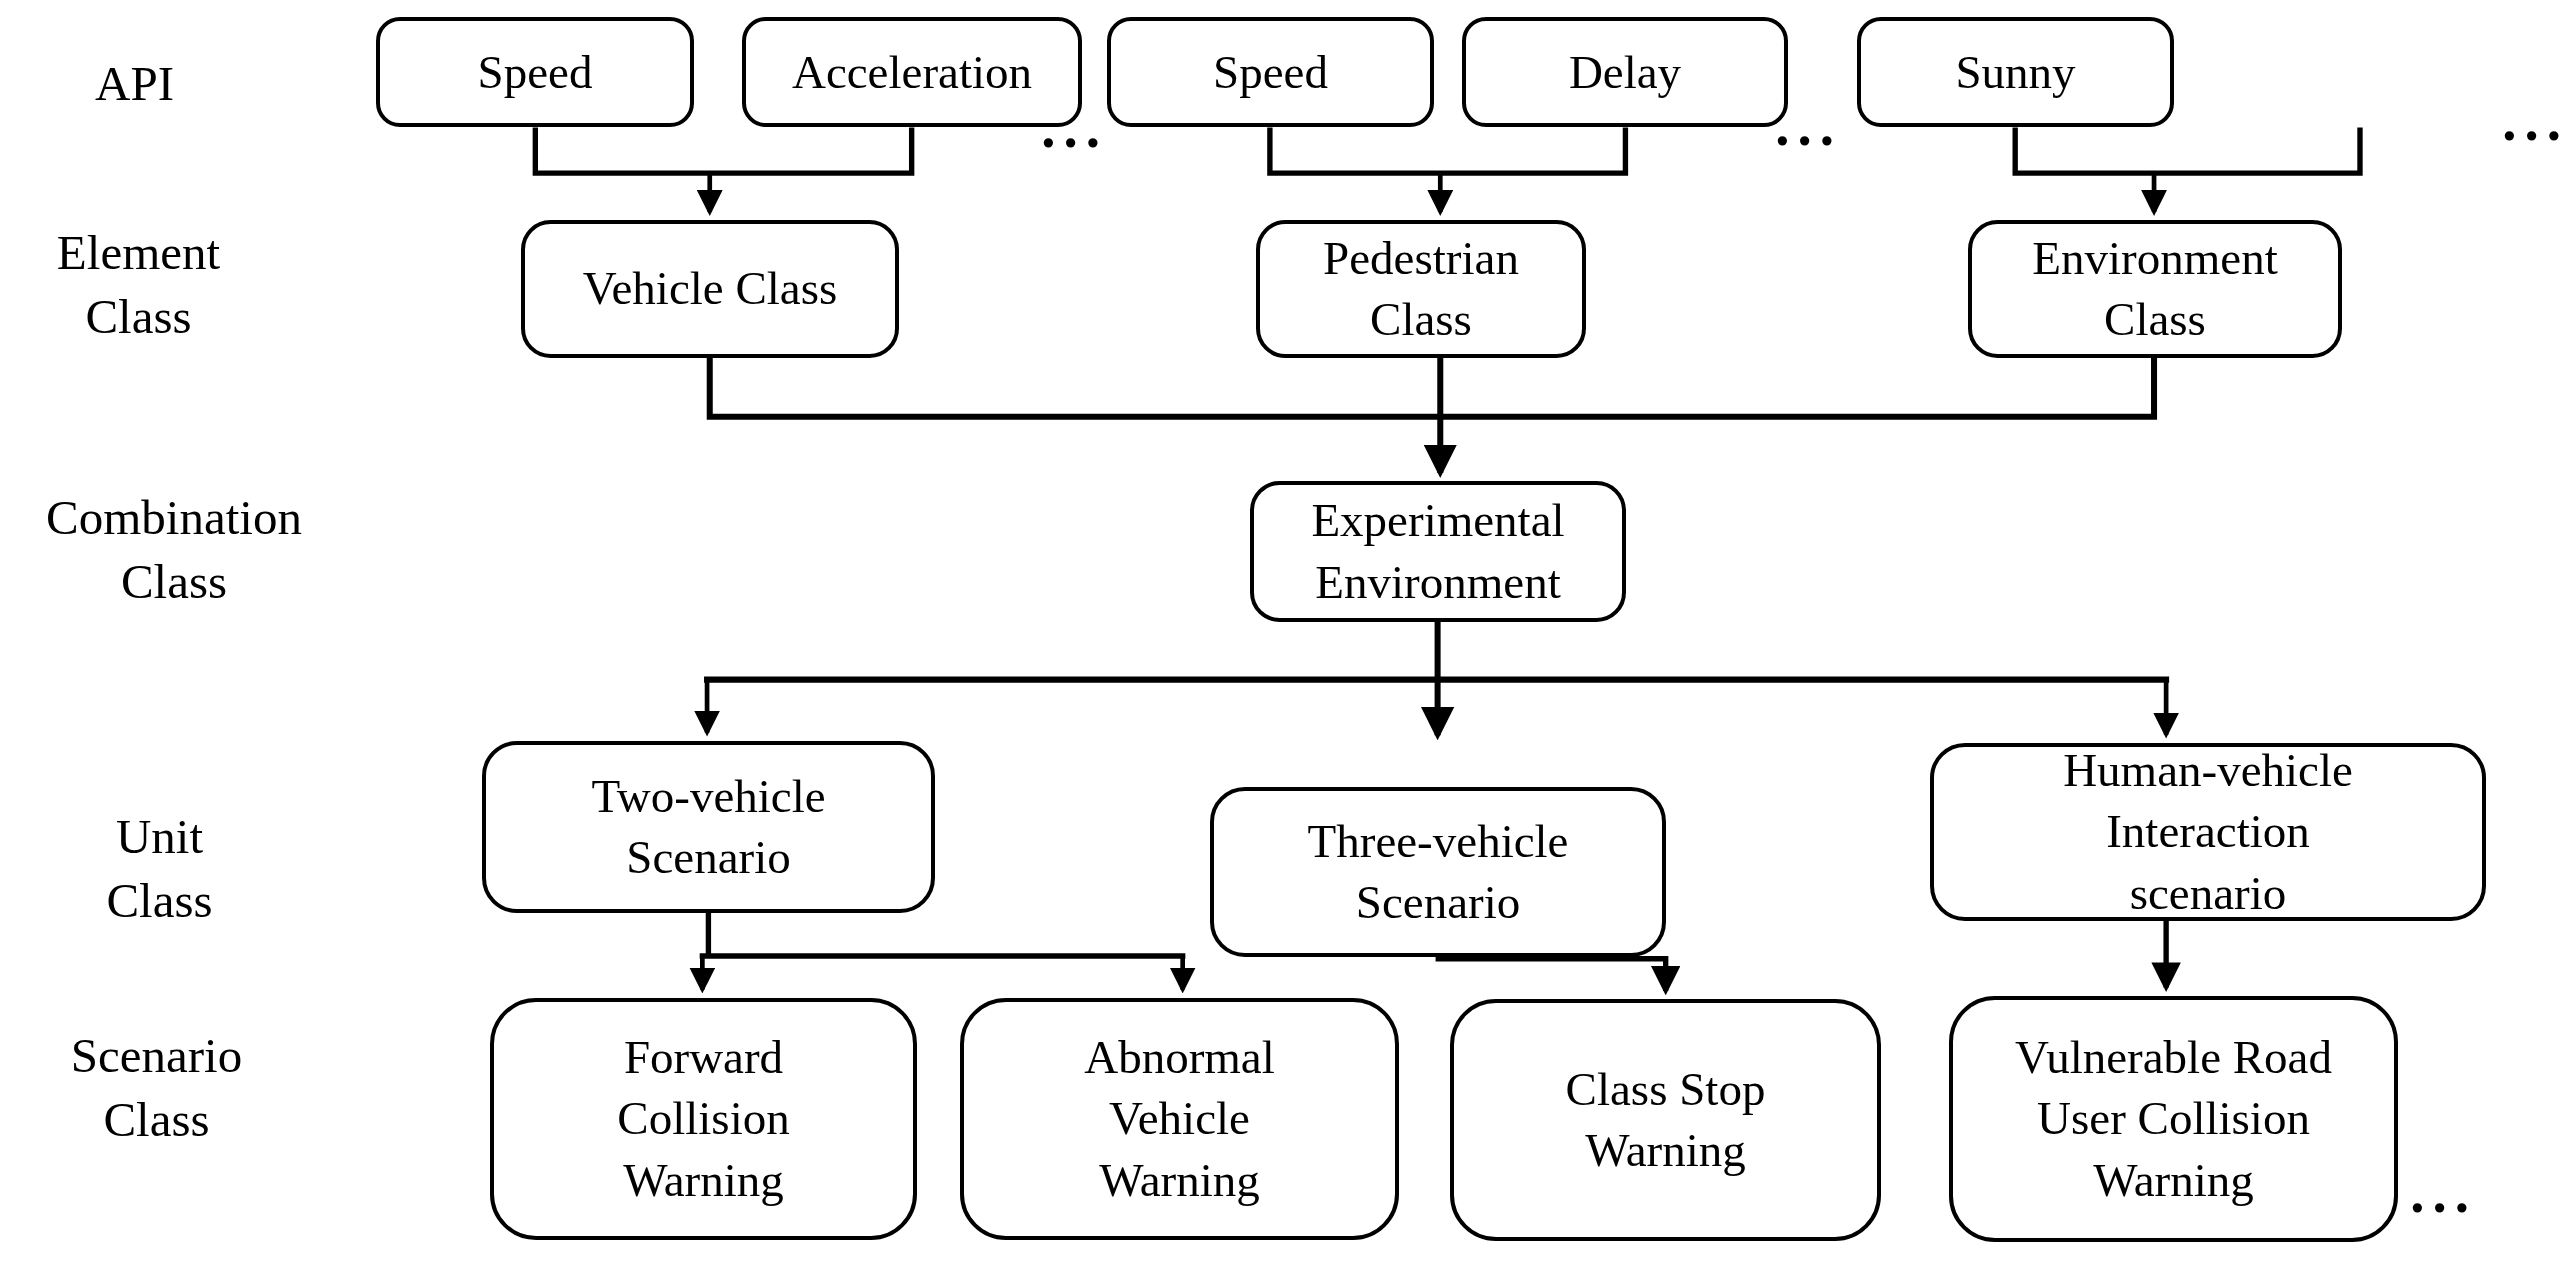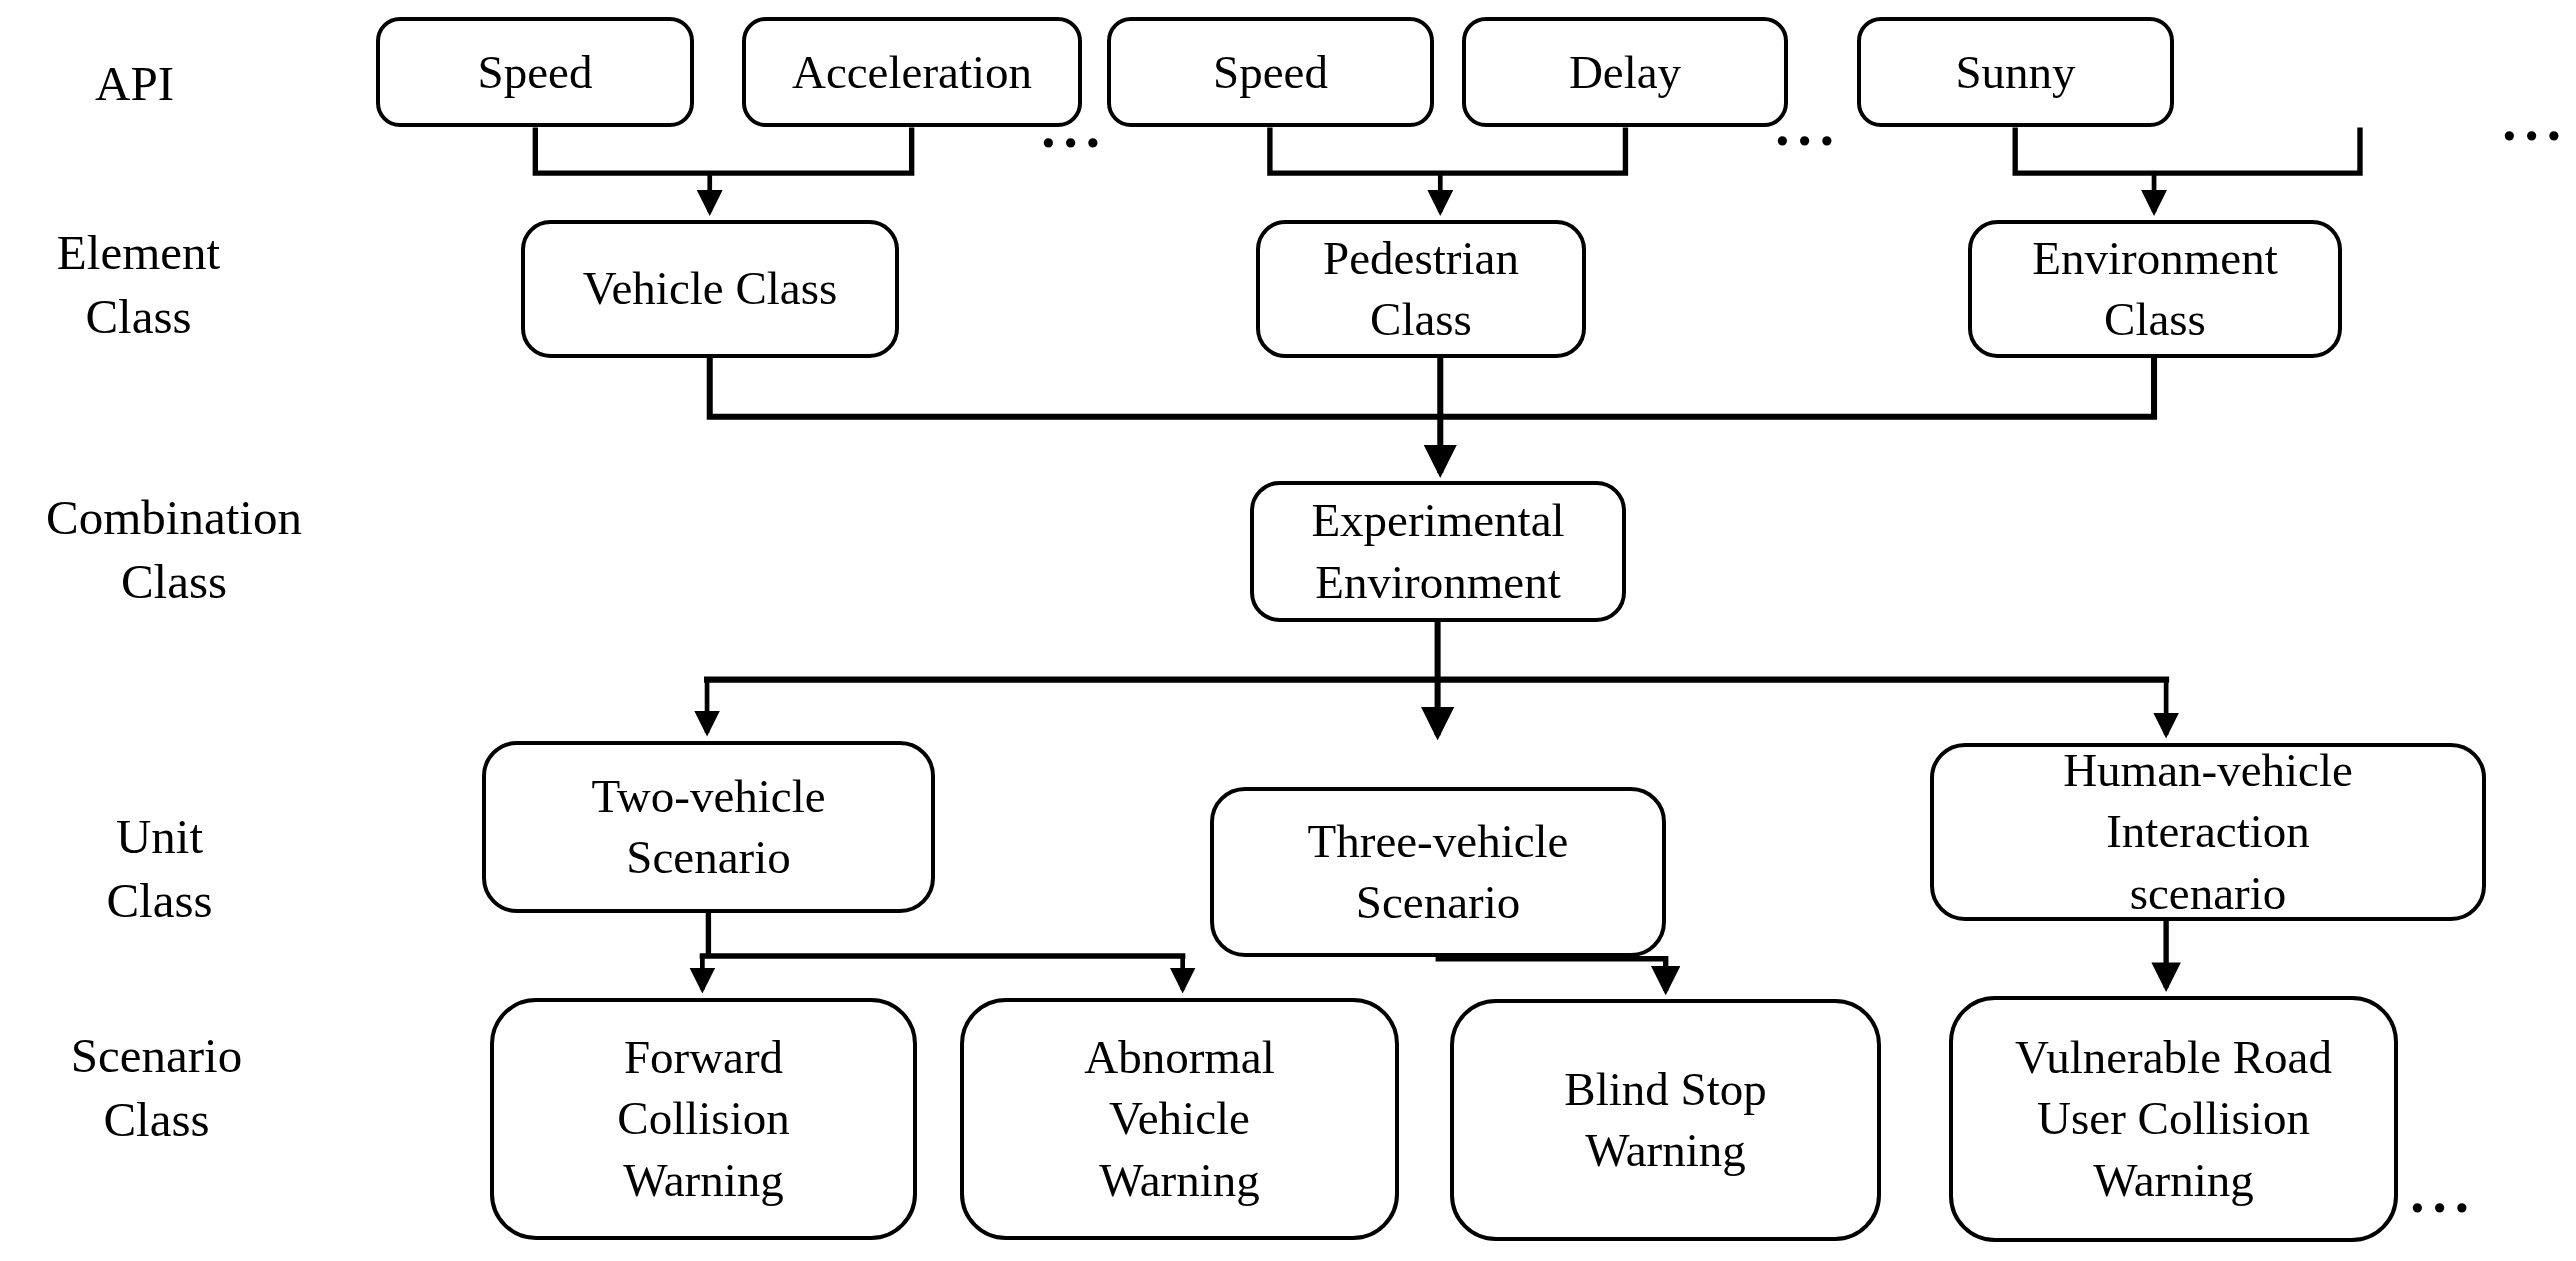--- a/index.html
+++ b/index.html
@@ -153,21 +153,21 @@
   <div class="box r4" id="n-human-vehicle">Human-vehicle
 Interaction
 scenario</div>
 
   <div class="box r5" id="n-fcw">Forward
 Collision
 Warning</div>
   <div class="box r5" id="n-avw">Abnormal
 Vehicle
 Warning</div>
-  <div class="box r5" id="n-bsw">Blind Stop
+  <div class="box r5" id="n-bsw">Class Stop
 Warning</div>
   <div class="box r5" id="n-vrucw">Vulnerable Road
 User Collision
 Warning</div>
 
   <div class="dots" id="dots-1">...</div>
   <div class="dots" id="dots-2">...</div>
   <div class="dots" id="dots-3">...</div>
   <div class="dots" id="dots-4">...</div>
   <div class="dots" id="dots-5">...</div>

